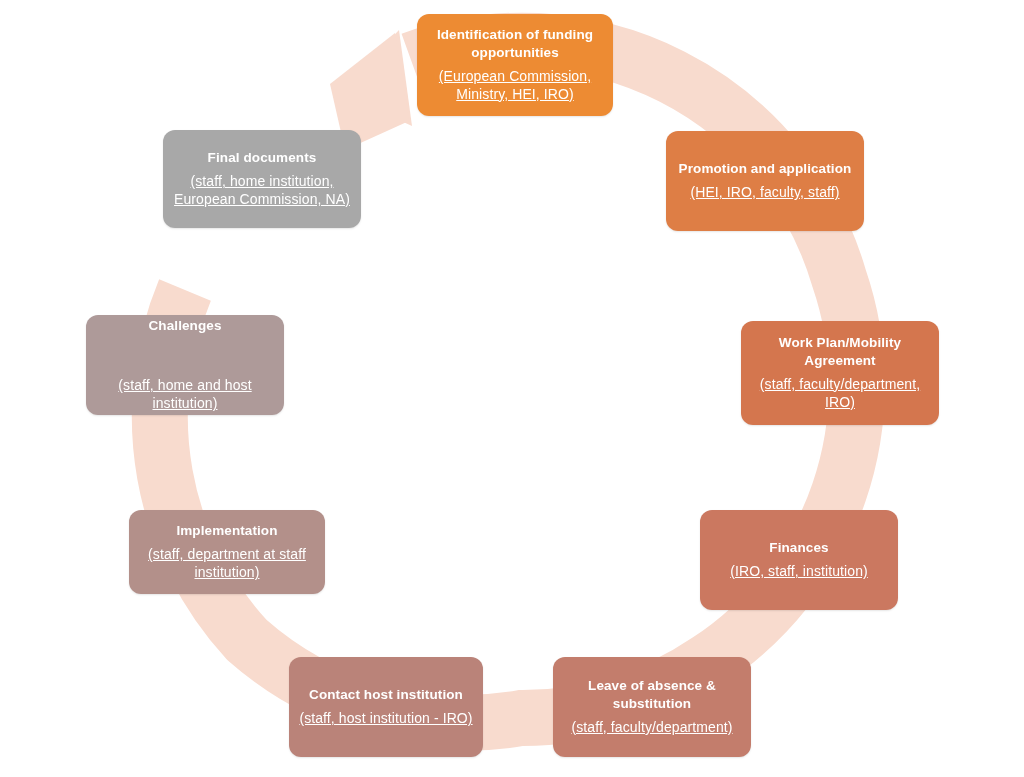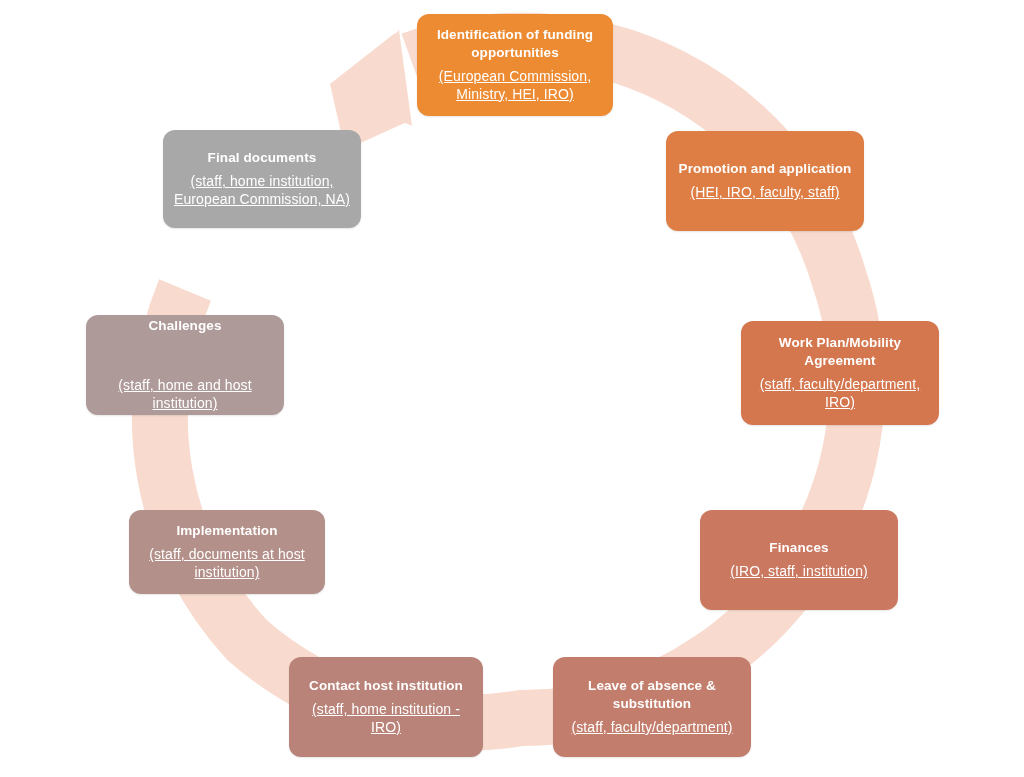--- a/index.html
+++ b/index.html
@@ -99,26 +99,26 @@
     <div class="sub">(IRO, staff, institution)</div>
   </div>
 
   <div class="node" style="left:553px; top:657px; width:198px; height:100px; background:#C37D6C;">
     <div class="title">Leave of absence &amp; substitution</div>
     <div class="sub">(staff, faculty/department)</div>
   </div>
 
   <div class="node" style="left:289px; top:657px; width:194px; height:100px; background:#BA8379;">
     <div class="title">Contact host institution</div>
-    <div class="sub">(staff, home institution - IRO)</div>
+    <div class="sub">(staff, host institution - IRO)</div>
   </div>
 
   <div class="node" style="left:129px; top:510px; width:196px; height:84px; background:#B3908A;">
     <div class="title">Implementation</div>
-    <div class="sub">(staff, documents at host institution)</div>
+    <div class="sub">(staff, department at staff institution)</div>
   </div>
 
   <div class="node" style="left:86px; top:315px; width:198px; height:100px; background:#AE9A99;gap:36px;">
     <div class="title">Challenges</div>
     <div class="sub">(staff, home and host institution)</div>
   </div>
 
   <div class="node" style="left:163px; top:130px; width:198px; height:98px; background:#A8A8A8;">
     <div class="title">Final documents</div>
     <div class="sub">(staff, home institution, European Commission, NA)</div>

